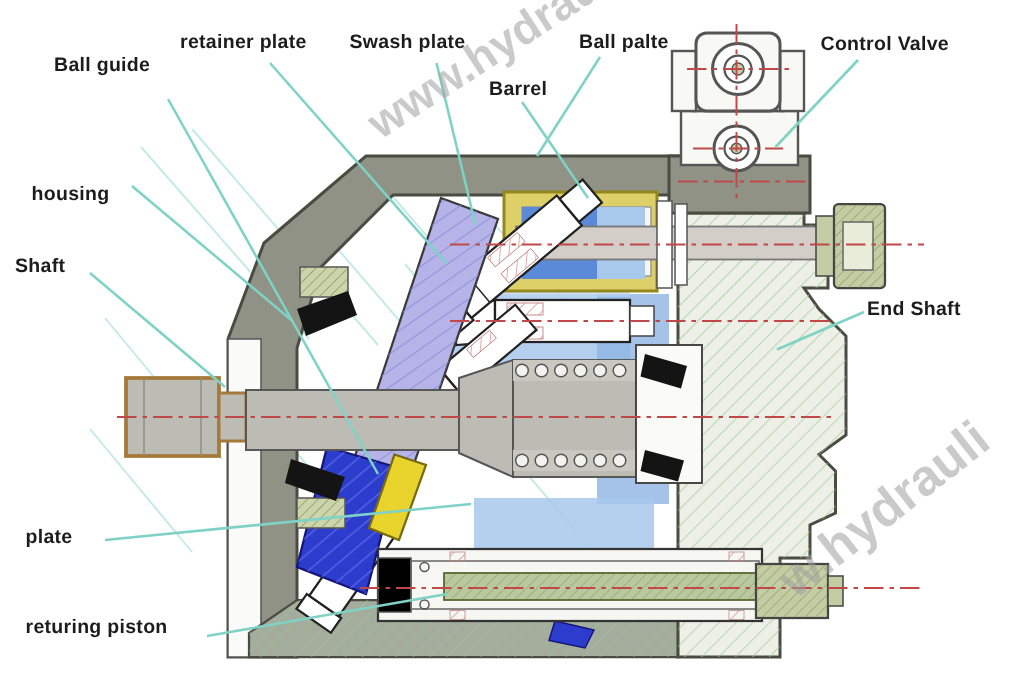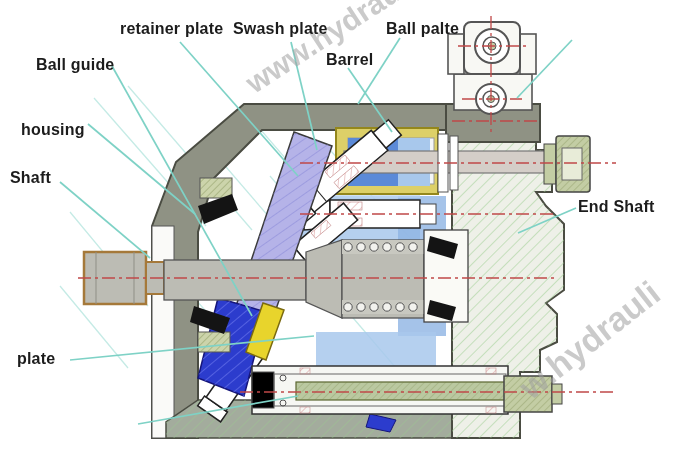--- a/index.html
+++ b/index.html
@@ -1,29 +1,29 @@
 <!DOCTYPE html>
 <html style="--ink: #1c1c1c; --leader: #7ed2c6; --centerline: #c04848; --watermark: #a0a0a0; --housingGray: #8f9284; --endCoverHatch: #99cc8e; --swashLavender: #b5b3e8; --guideBlue: #2c3ccd; --barrelYellow: #ddd068; --fluidBlue: #a8c8ec; --shaftTan: #a5793a;"><head>
 <meta charset="utf-8">
 <style>
   html,body{margin:0;padding:0;background:#fff;}
   #stage{position:relative;width:680px;height:456px;overflow:hidden;background:#fff;
          font-family:"Liberation Sans",sans-serif;}
   #stage svg{position:absolute;left:0;top:0;}
-  .lbl{position:absolute;font-weight:bold;font-size:16px;color:var(--ink,#1c1c1c);
+  .lbl{position:absolute;font-weight:bold;font-size:13px;color:var(--ink,#1c1c1c);
        white-space:nowrap;letter-spacing:.2px;}
   .wm{position:absolute;color:var(--watermark,#a0a0a0);opacity:.55;font-weight:bold;
       transform-origin:left bottom;pointer-events:none;}
   #wm-top{left:258px;top:66px;font-size:30px;transform:rotate(-33deg);}
   #wm-bottom{left:536px;top:368px;font-size:34px;transform:rotate(-38deg);}
   #lbl-retainer{left:120px;top:20px}
   #lbl-swash{left:233px;top:20px}
   #lbl-valvepalte{left:386px;top:20px}
   #lbl-controlvalve{left:547px;top:21px}
-  #lbl-ballguide{left:36px;top:56px}
+  #lbl-ballguide{left:36px;top:35px}
   #lbl-barrel{left:326px;top:51px}
   #lbl-housing{left:21px;top:121px}
   #lbl-shaft{left:10px;top:169px}
   #lbl-endcover{left:578px;top:198px}
   #lbl-piston{left:17px;top:350px}
   #lbl-returing{left:17px;top:410px}
   .leader{stroke:var(--leader,#7ed2c6);stroke-width:1.7;fill:none;}
   .bh{stroke:var(--leader,#7ed2c6);stroke-width:1.3;opacity:.45;}
   .cl{stroke:var(--centerline,#c04848);stroke-width:1.3;fill:none;stroke-dasharray:13 4 3 4;}
 </style>
@@ -245,19 +245,21 @@
       <line class="leader" x1="138" y1="424" x2="298" y2="396"></line>
     </g>
   </svg>
 
   <div class="wm" id="wm-top">www.hydrauli</div>
   <div class="wm" id="wm-bottom">w.hydrauli</div>
 
   <div class="lbl" id="lbl-retainer">retainer plate</div>
   <div class="lbl" id="lbl-swash">Swash plate</div>
   <div class="lbl" id="lbl-valvepalte">Ball palte</div>
+  <div class="lbl" id="lbl-controlvalve">Control Valve</div>
   <div class="lbl" id="lbl-ballguide">Ball guide</div>
   <div class="lbl" id="lbl-barrel">Barrel</div>
   <div class="lbl" id="lbl-housing">housing</div>
   <div class="lbl" id="lbl-shaft">Shaft</div>
   <div class="lbl" id="lbl-endcover">End Shaft</div>
   <div class="lbl" id="lbl-piston">plate</div>
+  <div class="lbl" id="lbl-returing">returing piston</div>
 </div>
 
 </body></html>

